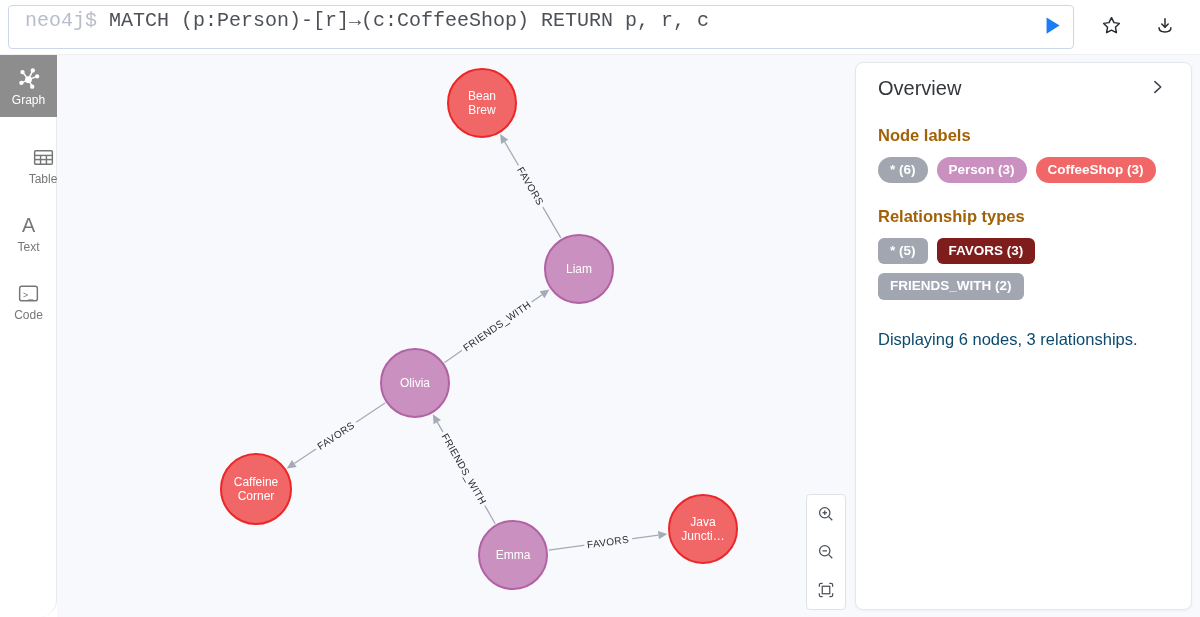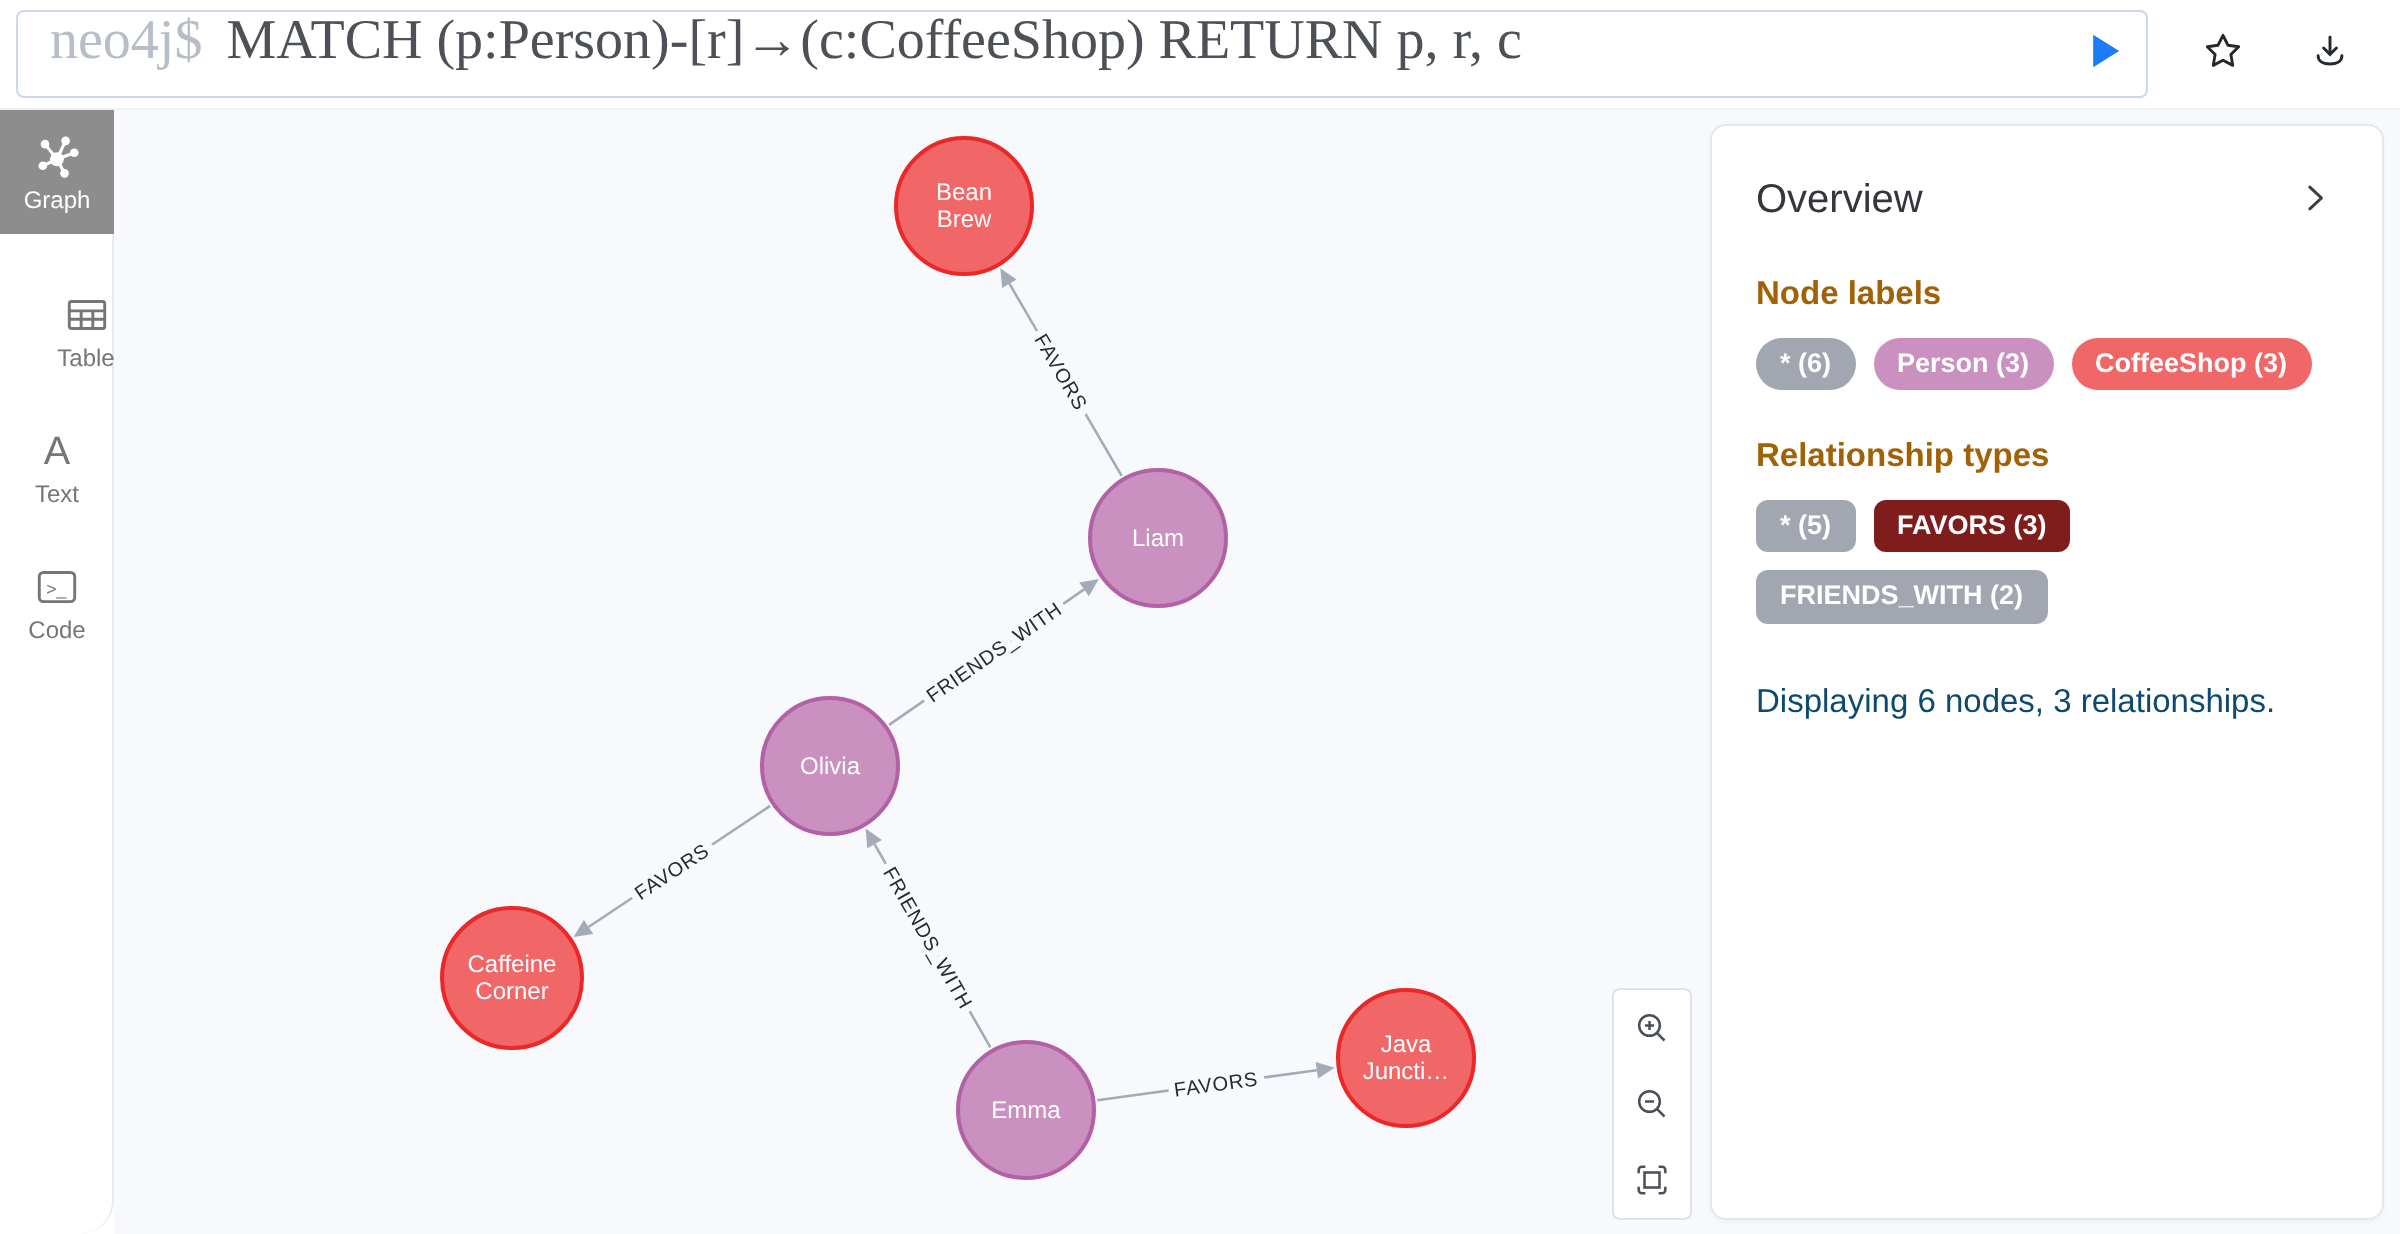--- a/index.html
+++ b/index.html
@@ -4,22 +4,22 @@
 <style>
   html,body{margin:0;padding:0;width:1200px;height:617px;overflow:hidden;
     font-family:"Liberation Sans",sans-serif;background:#ffffff;}
   *{box-sizing:border-box;}
 
   
   .topbar{height:55px;background:#fff;display:flex;align-items:center;
     border-bottom:1px solid #eef0f4;padding:0 14px 0 8px;}
   .query-box{flex:1;height:44px;border:1px solid #ccd7eb;border-radius:4px;
     background:#fff;display:flex;align-items:center;padding:0 48px 13px 16px;
-    position:relative;font-family:Liberation Serif, serif;
-    font-size:28px;white-space:nowrap;overflow:hidden;}
+    position:relative;font-family:Liberation Mono, monospace;
+    font-size:20px;white-space:nowrap;overflow:hidden;}
   .prompt{color:#b7bdc9;margin-right:12px;}
   .query-text{color:#4d5157;}
   .play-btn{position:absolute;right:6px;top:50%;transform:translateY(-50%);
     border:none;background:transparent;padding:2px;cursor:pointer;display:flex;}
   .bar-icons{display:flex;align-items:center;gap:27px;margin-left:24px;margin-right:8px;}
   .icon-btn{border:none;background:transparent;padding:2px;cursor:pointer;display:flex;}
 
   
   .content{display:flex;height:562px;}
 
@@ -46,21 +46,21 @@
   
   .zoom-controls{position:absolute;right:354px;bottom:7px;width:40px;
     background:#fff;border:1px solid #dfe2e8;border-radius:4px;
     display:flex;flex-direction:column;align-items:center;overflow:hidden;}
   .zbtn{width:40px;height:38px;border:none;background:transparent;cursor:pointer;
     display:flex;align-items:center;justify-content:center;color:#4a4f57;}
 
   
   .overview-card{position:absolute;top:7px;right:8px;width:337px;height:548px;
     background:#fff;border:1px solid #e4e7ec;border-radius:8px;
-    box-shadow:0 1px 3px rgba(0,0,0,.04);padding:24px 22px;}
+    box-shadow:0 1px 3px rgba(0,0,0,.04);padding:12px 22px;}
   .card-header{display:flex;align-items:center;justify-content:space-between;}
   .card-title{font-size:20px;font-weight:400;color:#33363c;}
   .collapse-btn{border:none;background:transparent;padding:2px;cursor:pointer;display:flex;}
   .section-heading{font-size:16.5px;font-weight:700;color:#a16207;margin:24px 0 12px;}
   .pills{display:flex;flex-wrap:wrap;gap:9px;}
   .pill{color:#fff;font-weight:700;font-size:13.5px;padding:5px 12px;cursor:pointer;
     line-height:1.2;}
   .pill.round{border-radius:16px;}
   .pill.rect{border-radius:6px;}
   .summary{margin-top:30px;font-size:16.5px;color:#0c4a6e;}

